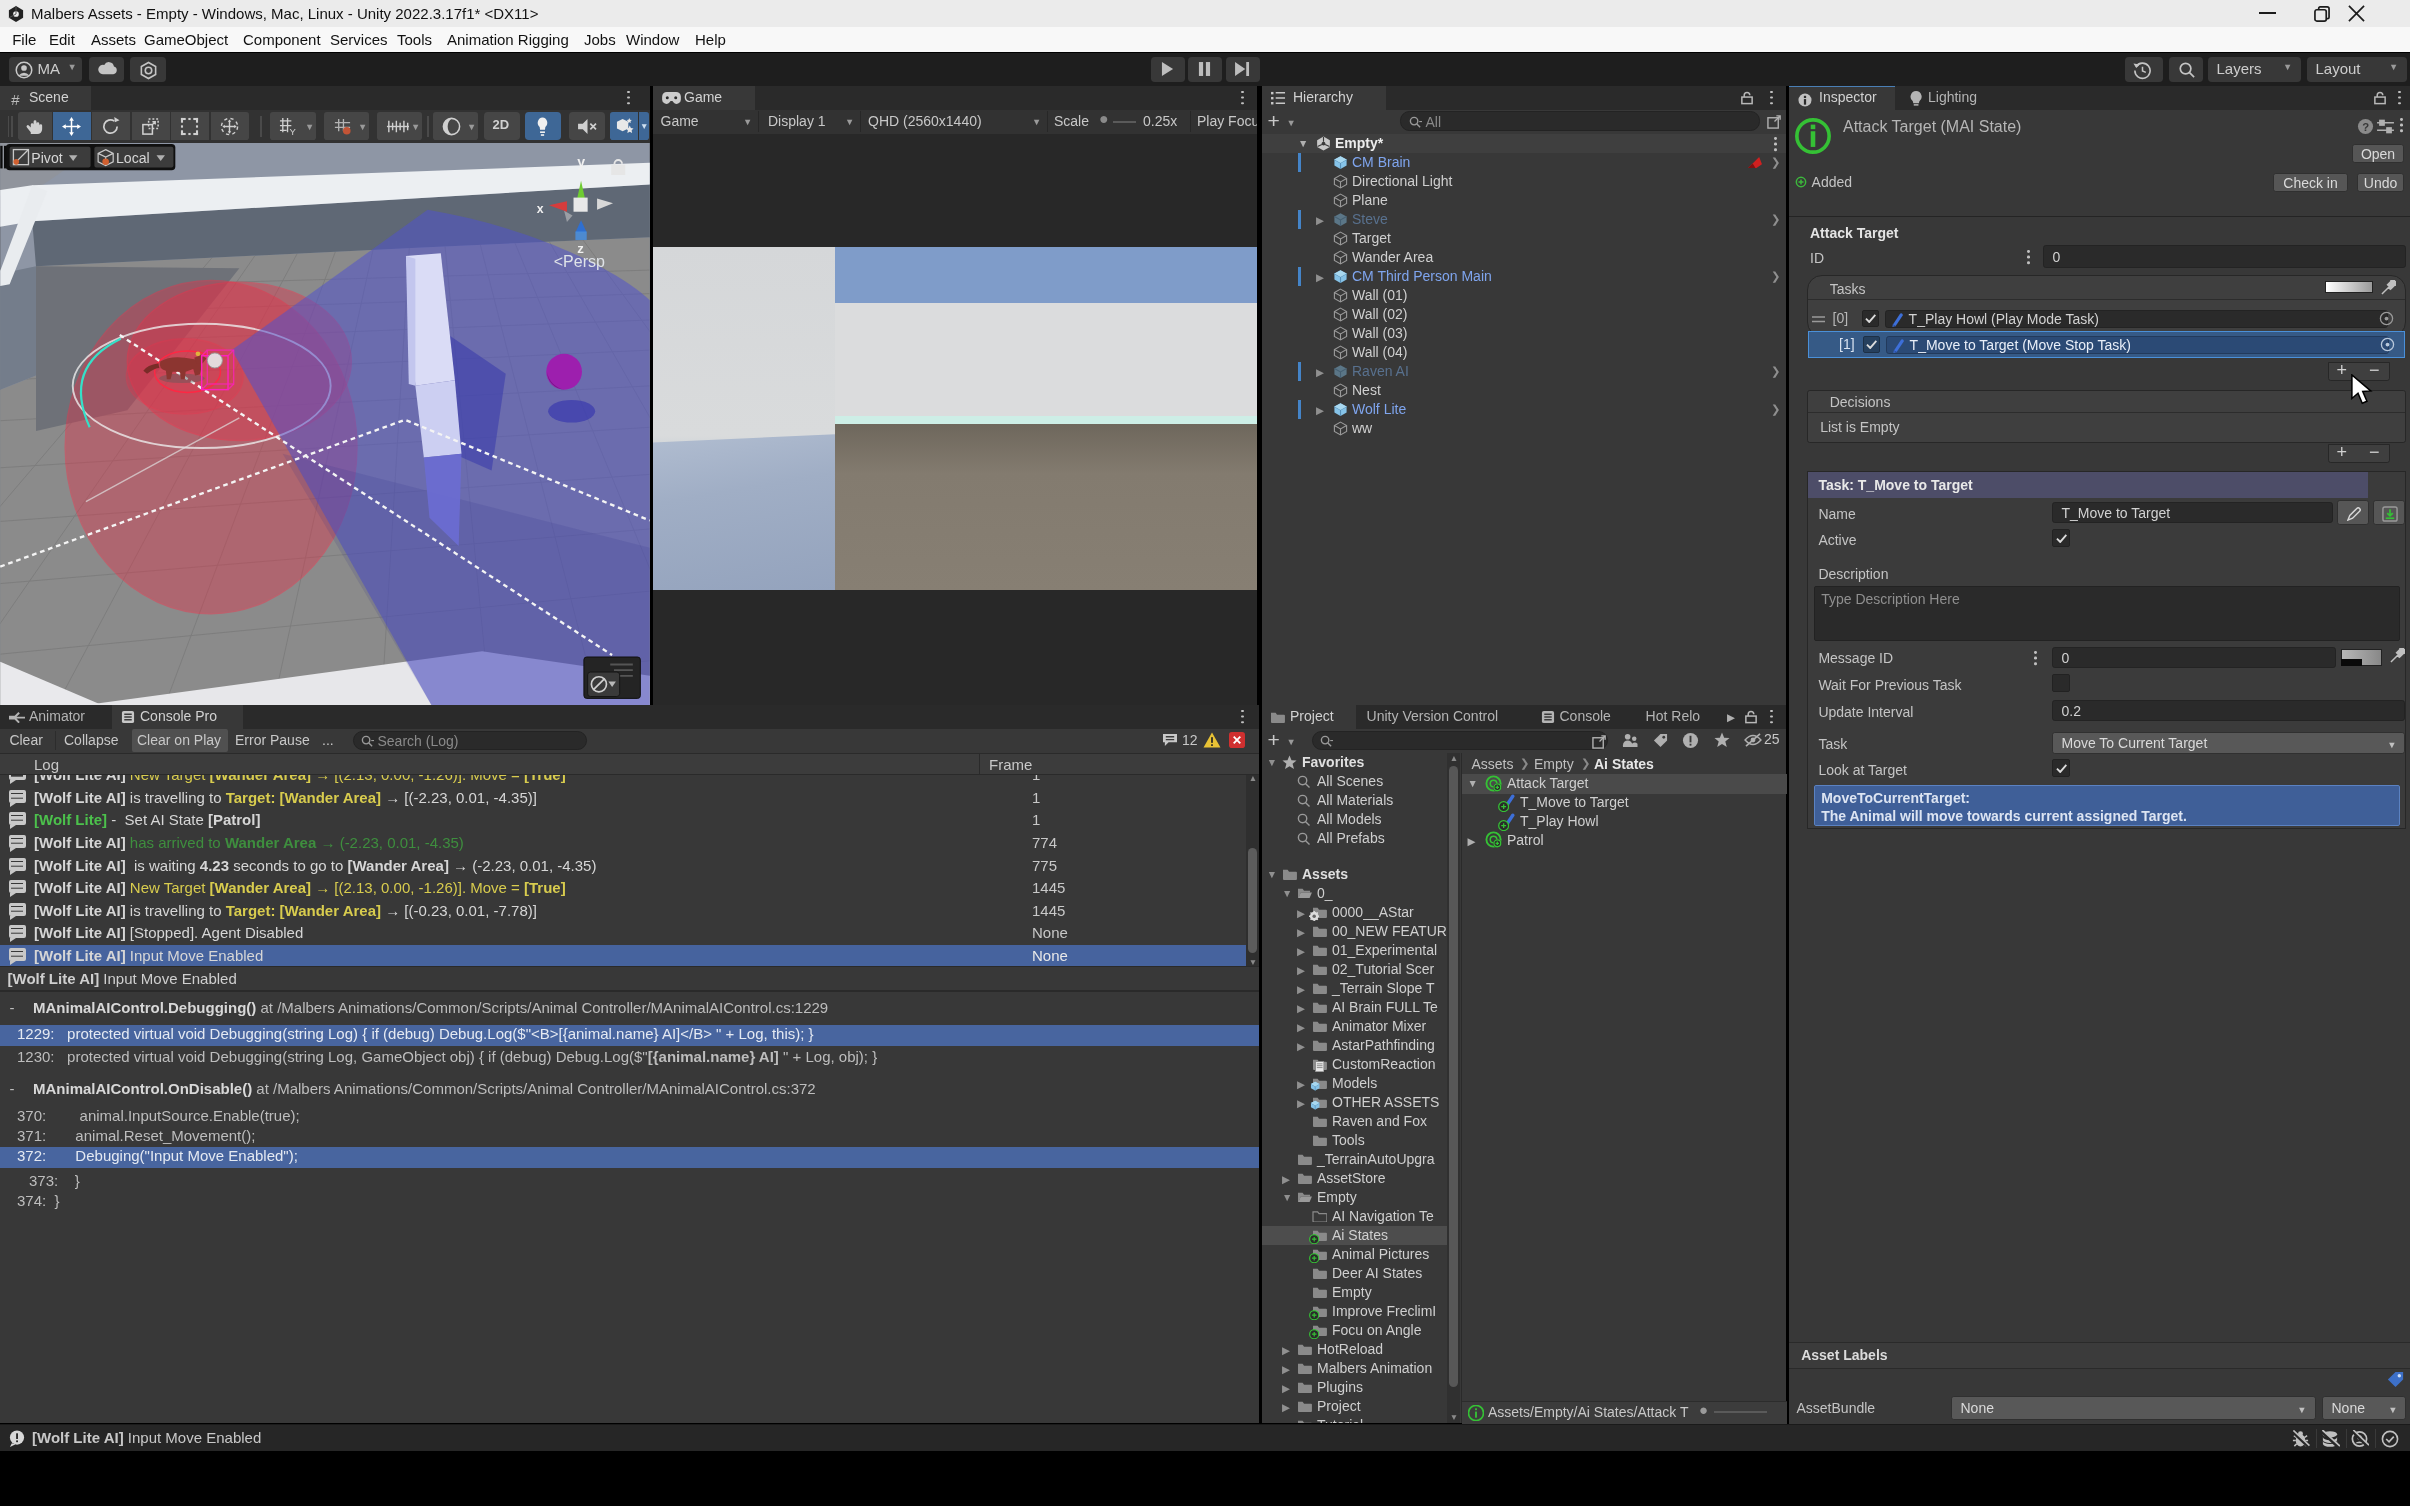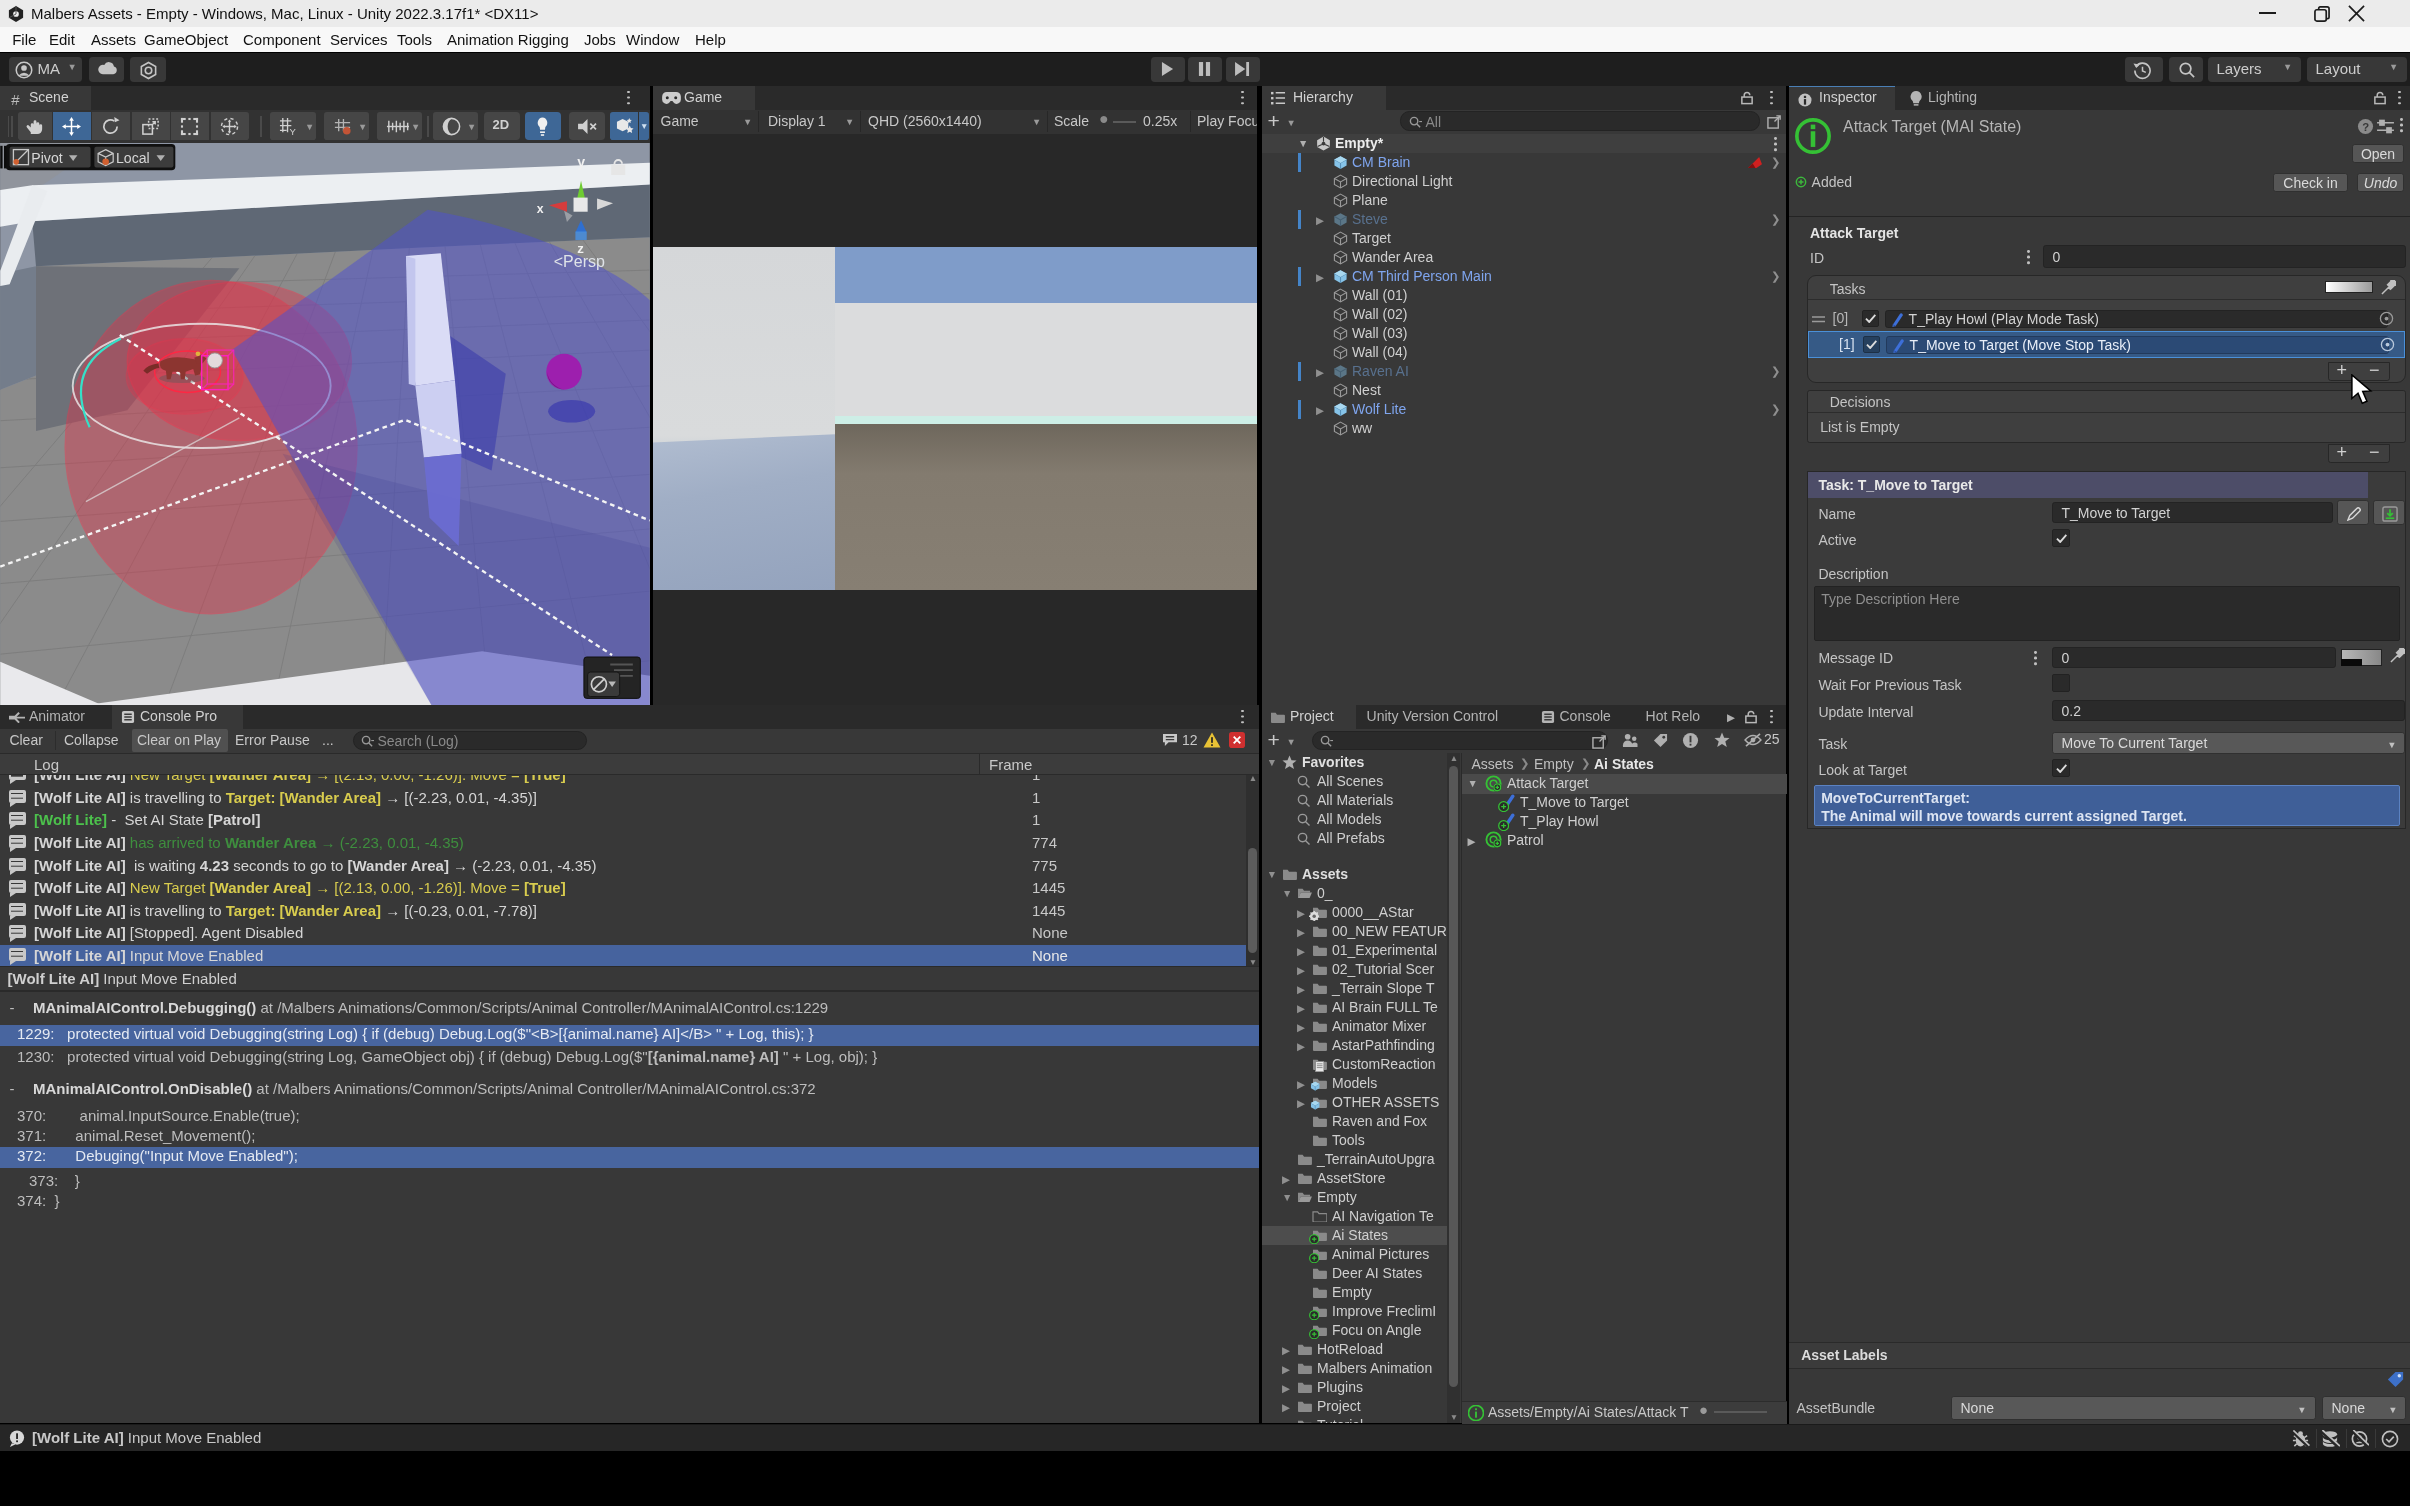--- a/index.html
+++ b/index.html
@@ -694,30 +694,30 @@
         <rect x="10.5" y="9.5" width="4.5" height="5" fill="#b0b0b0"></rect>
       </svg>
     <div class="dot3 abs" style="left:611px;top:32px;"></div>
     <div class="btn" style="left:563px;top:58px;width:52px;height:19px;line-height:18px;">Open</div>
     <svg class="abs" style="left:4.7px;top:89px;" width="14" height="14" viewBox="0 0 15 15">
         <circle cx="7.5" cy="7.5" r="5" fill="none" stroke="#3cb83c" stroke-width="1.6"></circle>
         <path d="M7.5 4.8 V10.2 M4.8 7.5 H10.2" stroke="#3cb83c" stroke-width="1.6"></path>
       </svg>
     <span class="lbl" style="left:22.6px;top:88px;">Added</span>
     <div class="btn" style="left:484px;top:87px;width:75px;height:19px;line-height:18px;">Check in</div>
-    <div class="btn" style="left:568px;top:87px;width:47px;height:19px;line-height:18px;font-style:italic;">Undo</div>
+    <div class="btn" style="left:568px;top:87px;width:47px;height:19px;line-height:18px;">Undo</div>
     <div class="abs" style="left:0;top:130px;width:621px;height:0.9px;background:#242424;"></div>
     <span class="lbl" style="left:21px;top:139px;color:#e4e4e4;font-weight:bold;">Attack Target</span>
     <span class="lbl" style="left:21px;top:164px;">ID</span>
     <div class="dot3 abs" style="left:238px;top:164px;"></div>
     <div class="field" style="left:254px;top:159px;width:363px;height:22.6px;">
         <span class="abs" style="left:8.5px;top:2.8px;">0</span>
       </div>
 
-    <div class="abs" style="left:18px;top:189px;width:599px;height:108px;background:#3f3f3f;border:0.9px solid #272727;border-radius:9px;">
+    <div class="abs" style="left:18px;top:189px;width:599px;height:62px;background:#3f3f3f;border:0.9px solid #272727;border-radius:15px;">
       <span class="lbl" style="left:21.7px;top:4.7px;">Tasks</span>
       <div class="abs" style="left:517px;top:4.7px;width:48px;height:12.2px;background:linear-gradient(90deg,#fff 0%,#9a9a9a 100%);border:0.9px solid #222;"></div>
       <svg class="abs" style="left:573px;top:3.8px;" width="15" height="15" viewBox="0 0 16 16">
           <path d="M1 15 L8 8 M8 8 L10.5 10.5 M14.5 1.5 a2 2 0 0 1 0 4 L11 9 L7 5 L10.5 1.5 a2 2 0 0 1 4 0 Z" stroke="#c0c0c0" stroke-width="1.6" fill="#c0c0c0"></path>
         </svg>
       <div class="abs" style="left:0;top:22.6px;width:597px;height:0.9px;background:#2c2c2c;"></div>
 
       <div class="abs" style="left:0;top:31px;width:597px;height:24.5px;">
         <svg class="abs" style="left:3.8px;top:7.5px;" width="13" height="9.4" viewBox="0 0 14 10" stroke="#9a9a9a" stroke-width="1.6">
             <path d="M0 2 H14 M0 7 H14"></path>

